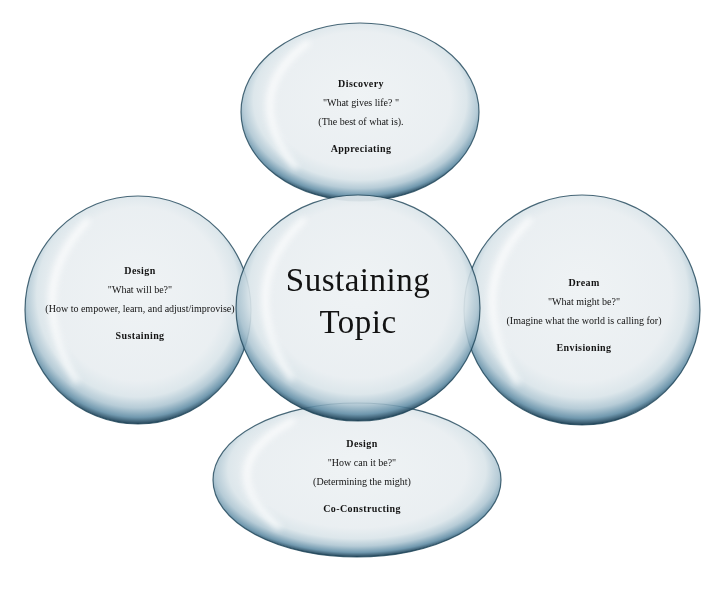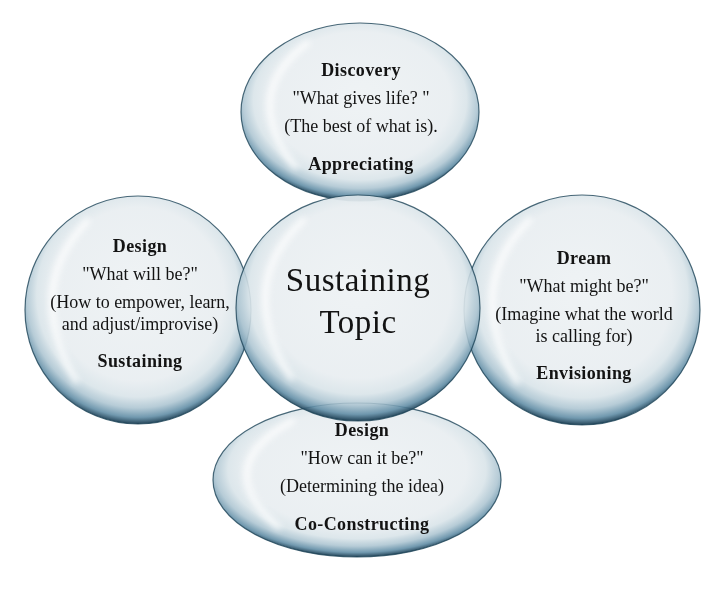--- a/index.html
+++ b/index.html
@@ -20,21 +20,21 @@
     position: absolute;
     left: 0;
     top: 0;
     width: 718px;
     height: 591px;
   }
   .text-block {
     position: absolute;
     transform: translate(-50%, -50%);
     text-align: center;
-    font-size: 18px;
+    font-size: 10px;
     line-height: 1.18;
   }
   .text-block .line {
     display: block;
     margin: 0 0 7px 0;
   }
   .text-block .line:last-child {
     margin-bottom: 0;
     margin-top: 16px;
   }
@@ -112,19 +112,19 @@
   <div class="text-block" style="left:584px; top:316px; width:185px;">
     <span class="line bubble-title">Dream</span>
     <span class="line bubble-question">"What might be?"</span>
     <span class="line bubble-detail">(Imagine what the world is calling for)</span>
     <span class="line bubble-phase">Envisioning</span>
   </div>
 
   <div class="text-block" style="left:362px; top:477px; width:220px;">
     <span class="line bubble-title">Design</span>
     <span class="line bubble-question">"How can it be?"</span>
-    <span class="line bubble-detail">(Determining the idea)</span>
+    <span class="line bubble-detail">(Determining the might)</span>
     <span class="line bubble-phase">Co-Constructing</span>
   </div>
 
   <div class="text-block" id="center-text" style="left:358px; top:302px; width:210px;">Sustaining Topic</div>
 
 </div>
 
 </body></html>

